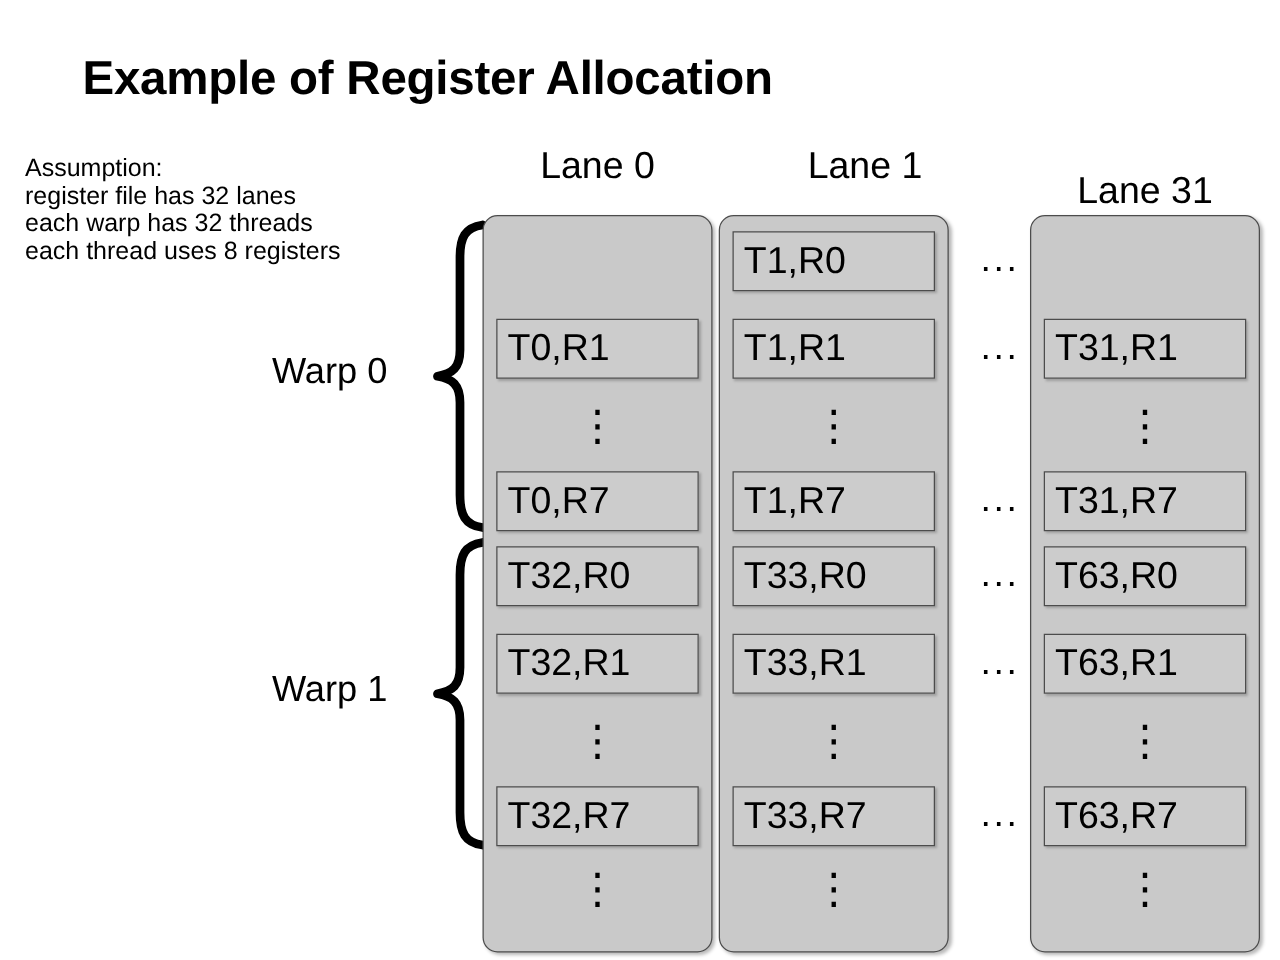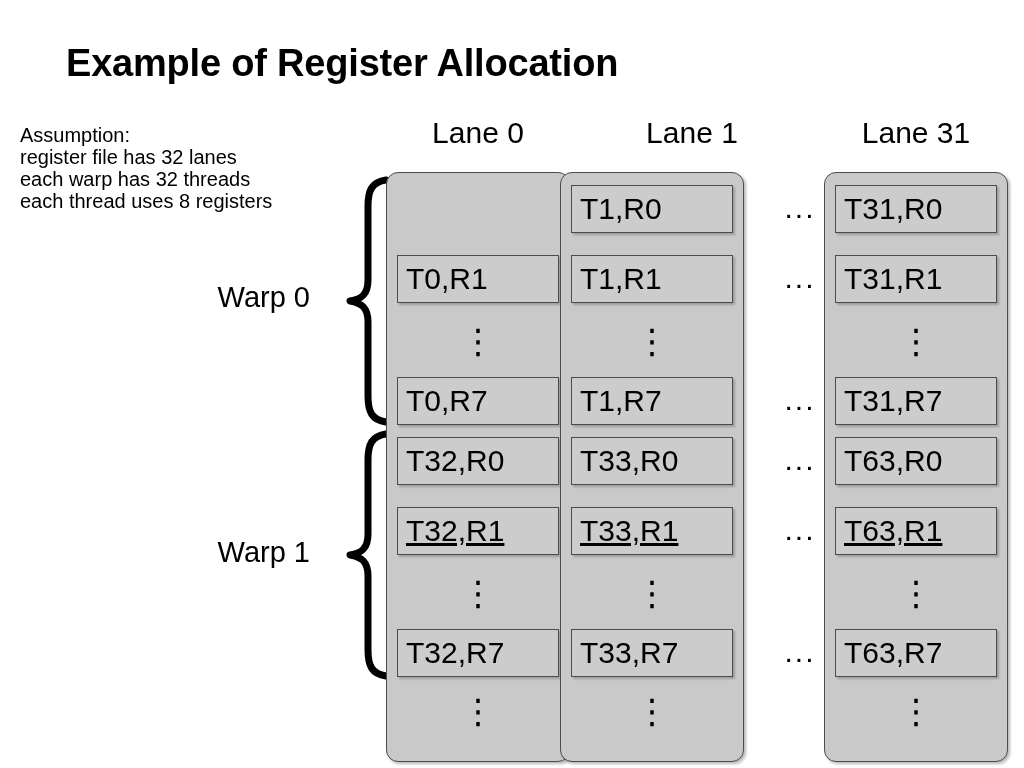--- a/index.html
+++ b/index.html
@@ -42,21 +42,21 @@
   .lane-header {
     position: absolute;
     top: 118px;
     font-size: 30px;
     text-align: center;
     white-space: nowrap;
     line-height: 1;
   }
   #lane-header-0 { left: 386px; width: 184px; }
   #lane-header-1 { left: 600px; width: 184px; }
-  #lane-header-31 { left: 824px; width: 184px; }
+  #lane-header-31 { left: 824px; width: 184px; margin-top: 20px; }
 
   
   .warp-label {
     position: absolute;
     font-size: 29px;
     text-align: right;
     white-space: nowrap;
     line-height: 1;
   }
   #warp-label-0 { left: 100px; top: 283px; width: 210px; }
@@ -78,21 +78,21 @@
     top: 172px;
     width: 184px;
     height: 590px;
     background: #c9c9c9;
     border: 1.5px solid #4c4c4c;
     border-radius: 12px;
     box-sizing: border-box;
     box-shadow: 2px 2px 3px rgba(0,0,0,0.28);
   }
   #lane-column-0 { left: 386px; }
-  #lane-column-1 { left: 560px; }
+  #lane-column-1 { left: 575px; }
   #lane-column-31 { left: 824px; }
 
   
   .reg-cell {
     position: absolute;
     left: 10px;
     right: 10px;
     height: 48px;
     background: #cccccc;
     border: 1.5px solid #4c4c4c;
@@ -124,21 +124,21 @@
     line-height: 0.72;
     transform: translateY(-2px);
   }
 
   
   .row-y0 { top: 12px;  }
   .row-y1 { top: 82px; text-align: right;  }
   .row-y2 { top: 146px; }   
   .row-y3 { top: 204px; }
   .row-y4 { top: 264px; }
-  .row-y5 { top: 334px; text-decoration: underline; }
+  .row-y5 { top: 334px; }
   .row-y6 { top: 398px; }   
   .row-y7 { top: 456px; }
   .row-y8 { top: 516px; }   
 
   
   .hdots {
     position: absolute;
     left: 776px;
     width: 48px;
     height: 48px;
@@ -216,21 +216,20 @@
   <div class="vdots row-y6">
       <span>⋮</span>
     </div>
   <div class="reg-cell row-y7">T33,R7</div>
   <div class="vdots row-y8">
       <span>⋮</span>
     </div>
 </div>
 
 <div class="lane-column" id="lane-column-31">
-  <div class="reg-cell row-y0">T31,R0</div>
   <div class="reg-cell row-y1">T31,R1</div>
   <div class="vdots row-y2">
       <span>⋮</span>
     </div>
   <div class="reg-cell row-y3">T31,R7</div>
   <div class="reg-cell row-y4">T63,R0</div>
   <div class="reg-cell row-y5">T63,R1</div>
   <div class="vdots row-y6">
       <span>⋮</span>
     </div>

